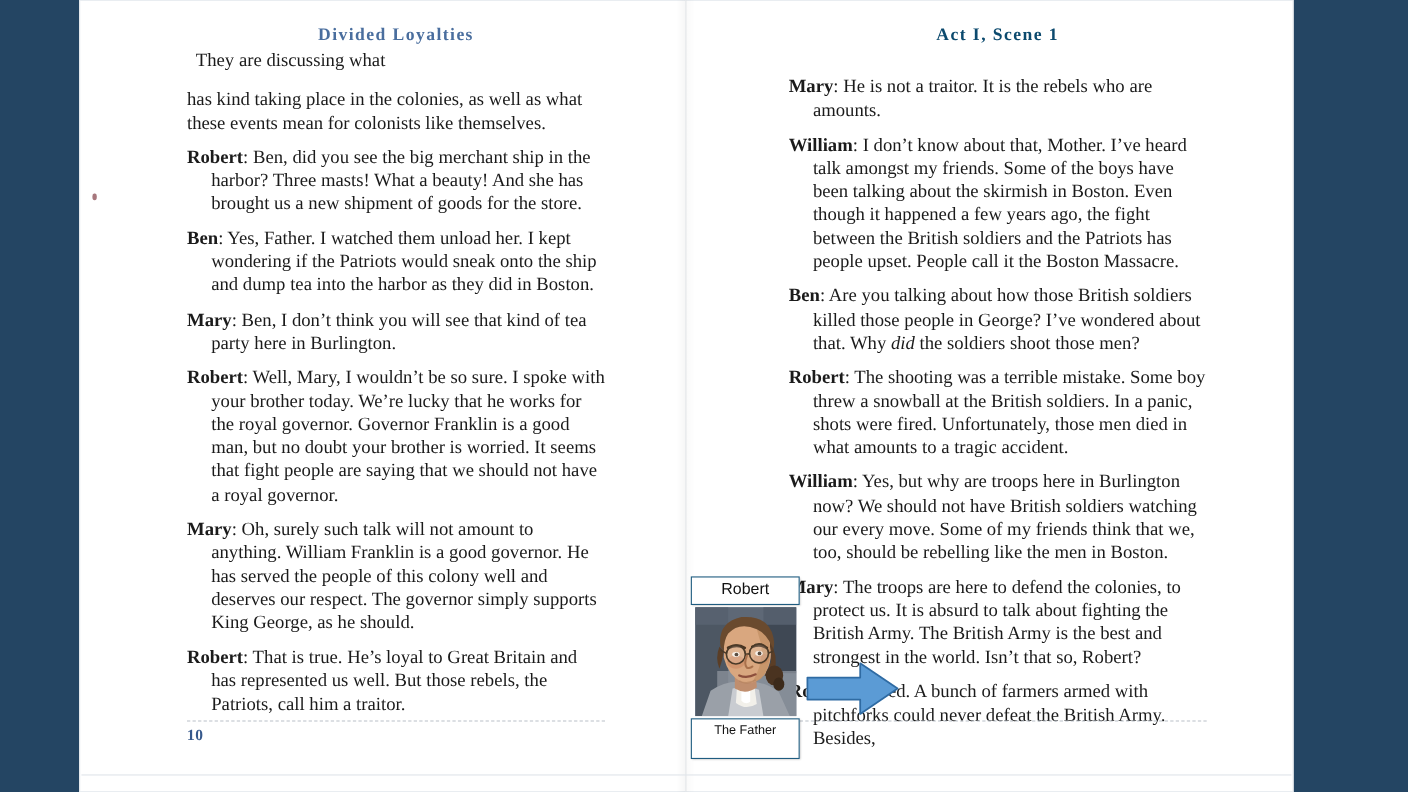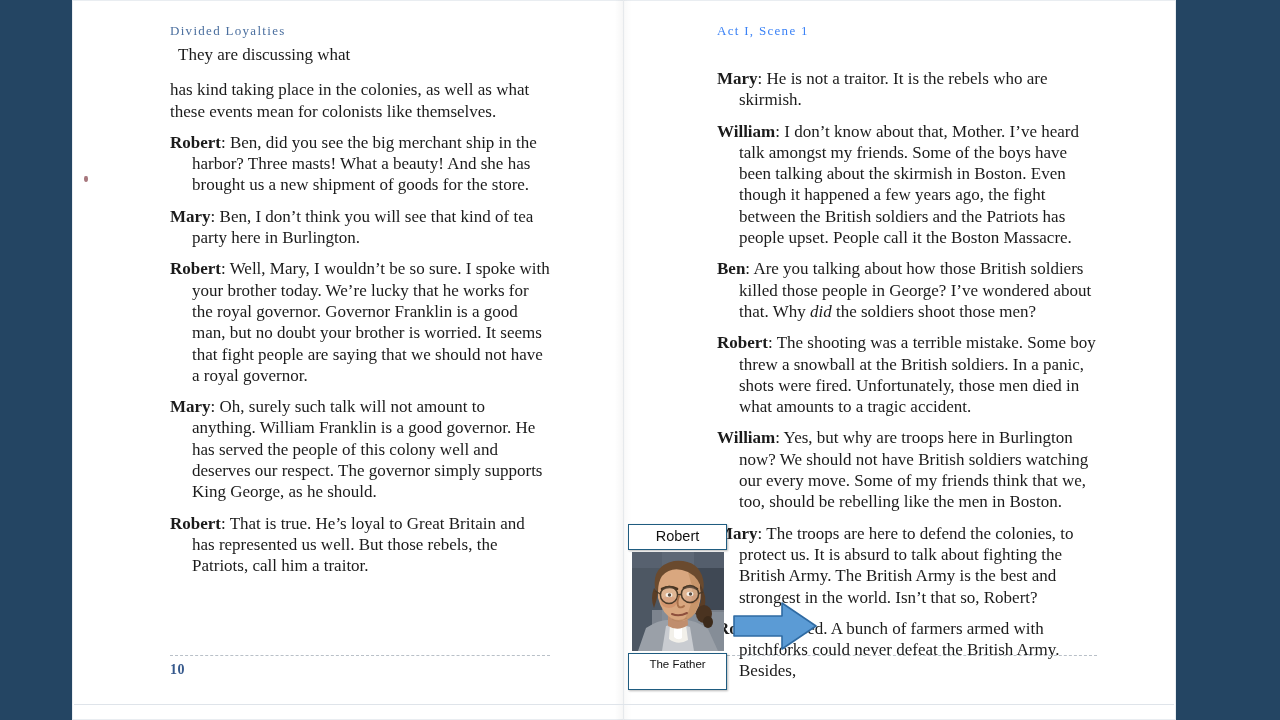--- a/index.html
+++ b/index.html
@@ -70,29 +70,30 @@
   
   .page {
     position: absolute;
     top: 0;
     height: 720px;
   }
   #page-left  { left: 98px;  width: 380px; }
   #page-right { left: 645px; width: 380px; }
 
   .running-head {
+    text-align: center;
     font-family: "Liberation Serif", serif;
-    font-weight: normal;
-    font-size: 13px;
+    font-weight: bold;
+    font-size: 16px;
     letter-spacing: 1.3px;
     color: #4a6e9e;
     margin-top: 23px;
     white-space: nowrap;
   }
-  #page-right .running-head { color: #3b82f6; }
+  #page-right .running-head { color: #0c4a6e; }
 
   .body-col {
     position: absolute;
     left: 0;
     width: 380px;
     color: #1b1b1b;
     font-size: 17px;
     line-height: 21.3px;
   }
   #body-left  { top: 44px; }
@@ -210,20 +211,23 @@
         </p>
 
         <p class="para noindent">
           <span>has kind taking place in the colonies, as well as what these events mean for colonists like themselves.</span>
         </p>
 
         <p class="para">
           <span class="spk">Robert</span><span>: </span><span>Ben, did you see the big merchant ship in the harbor? Three masts! What a beauty! And she has brought us a new shipment of goods for the store.</span>
         </p>
 
+        <p class="para">
+          <span class="spk">Ben</span><span>: </span><span>Yes, Father. I watched them unload her. I kept wondering if the Patriots would sneak onto the ship and dump tea into the harbor as they did in Boston.</span>
+        </p>
 
         <p class="para">
           <span class="spk">Mary</span><span>: </span><span>Ben, I don’t think you will see that kind of tea party here in Burlington.</span>
         </p>
 
         <p class="para">
           <span class="spk">Robert</span><span>: </span><span>Well, Mary, I wouldn’t be so sure. I spoke with your brother today. We’re lucky that he works for the royal governor. Governor Franklin is a good man, but no doubt your brother is worried. It seems that fight people are saying that we should not have a royal governor.</span>
         </p>
 
         <p class="para">
@@ -242,21 +246,21 @@
       </div>
     </div>
 
     <div class="page" id="page-right">
 
       <div class="running-head">Act I, Scene 1</div>
 
       <div class="body-col" id="body-right">
 
         <p class="para">
-          <span class="spk">Mary</span><span>: </span><span>He is not a traitor. It is the rebels who are skirmish.</span>
+          <span class="spk">Mary</span><span>: </span><span>He is not a traitor. It is the rebels who are amounts.</span>
         </p>
 
         <p class="para">
           <span class="spk">William</span><span>: </span><span>I don’t know about that, Mother. I’ve heard talk amongst my friends. Some of the boys have been talking about the skirmish in Boston. Even though it happened a few years ago, the fight between the British soldiers and the Patriots has people upset. People call it the Boston Massacre.</span>
         </p>
 
         <p class="para">
           <span class="spk">Ben</span><span>: </span><span>Are you talking about how those British soldiers killed those people in George? I’ve wondered about that. Why </span><span class="ital">did</span><span> the soldiers shoot those men?</span>
         </p>
 

